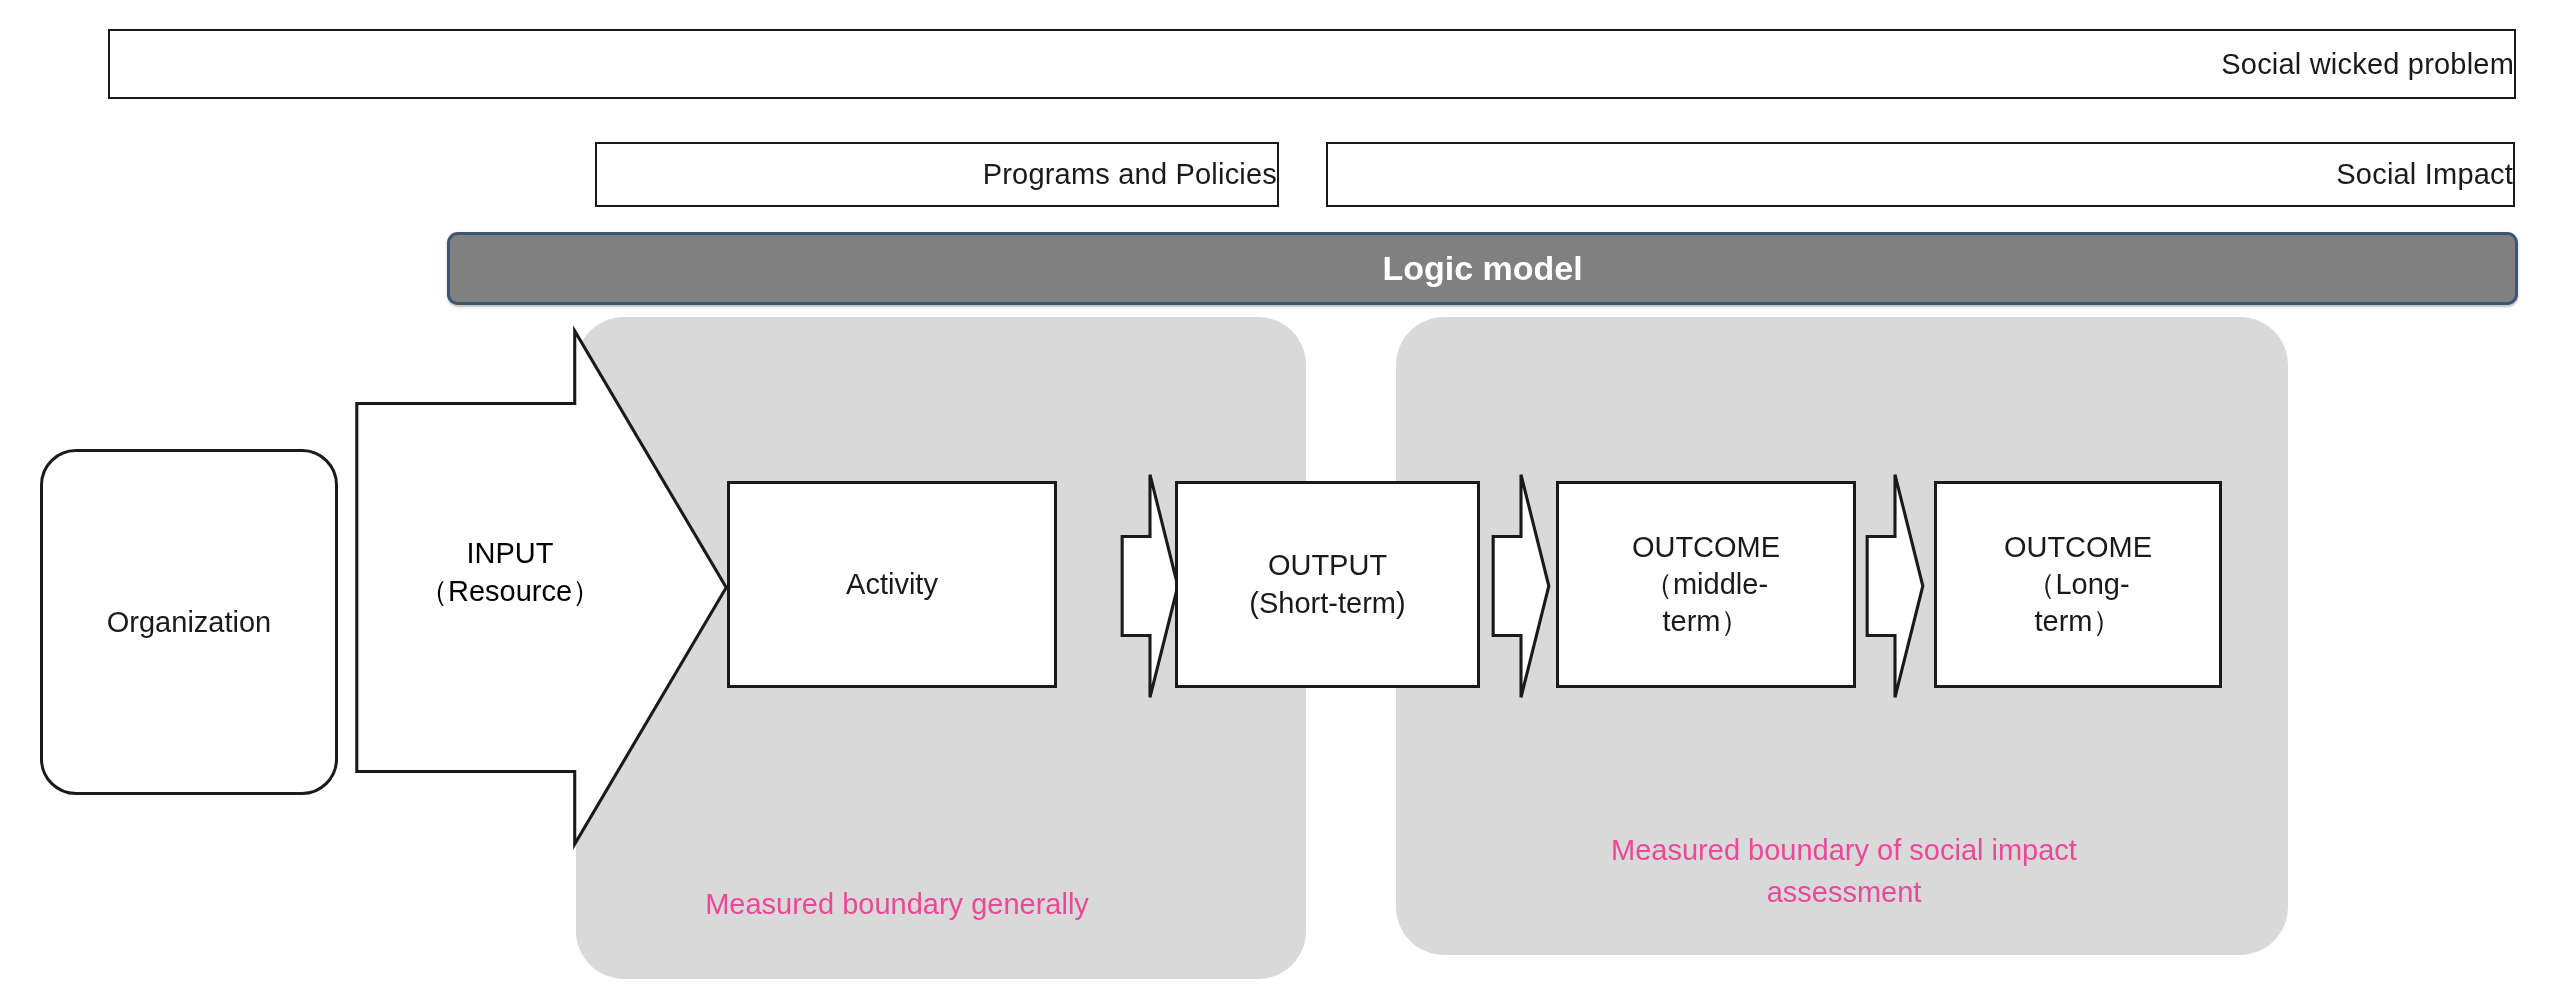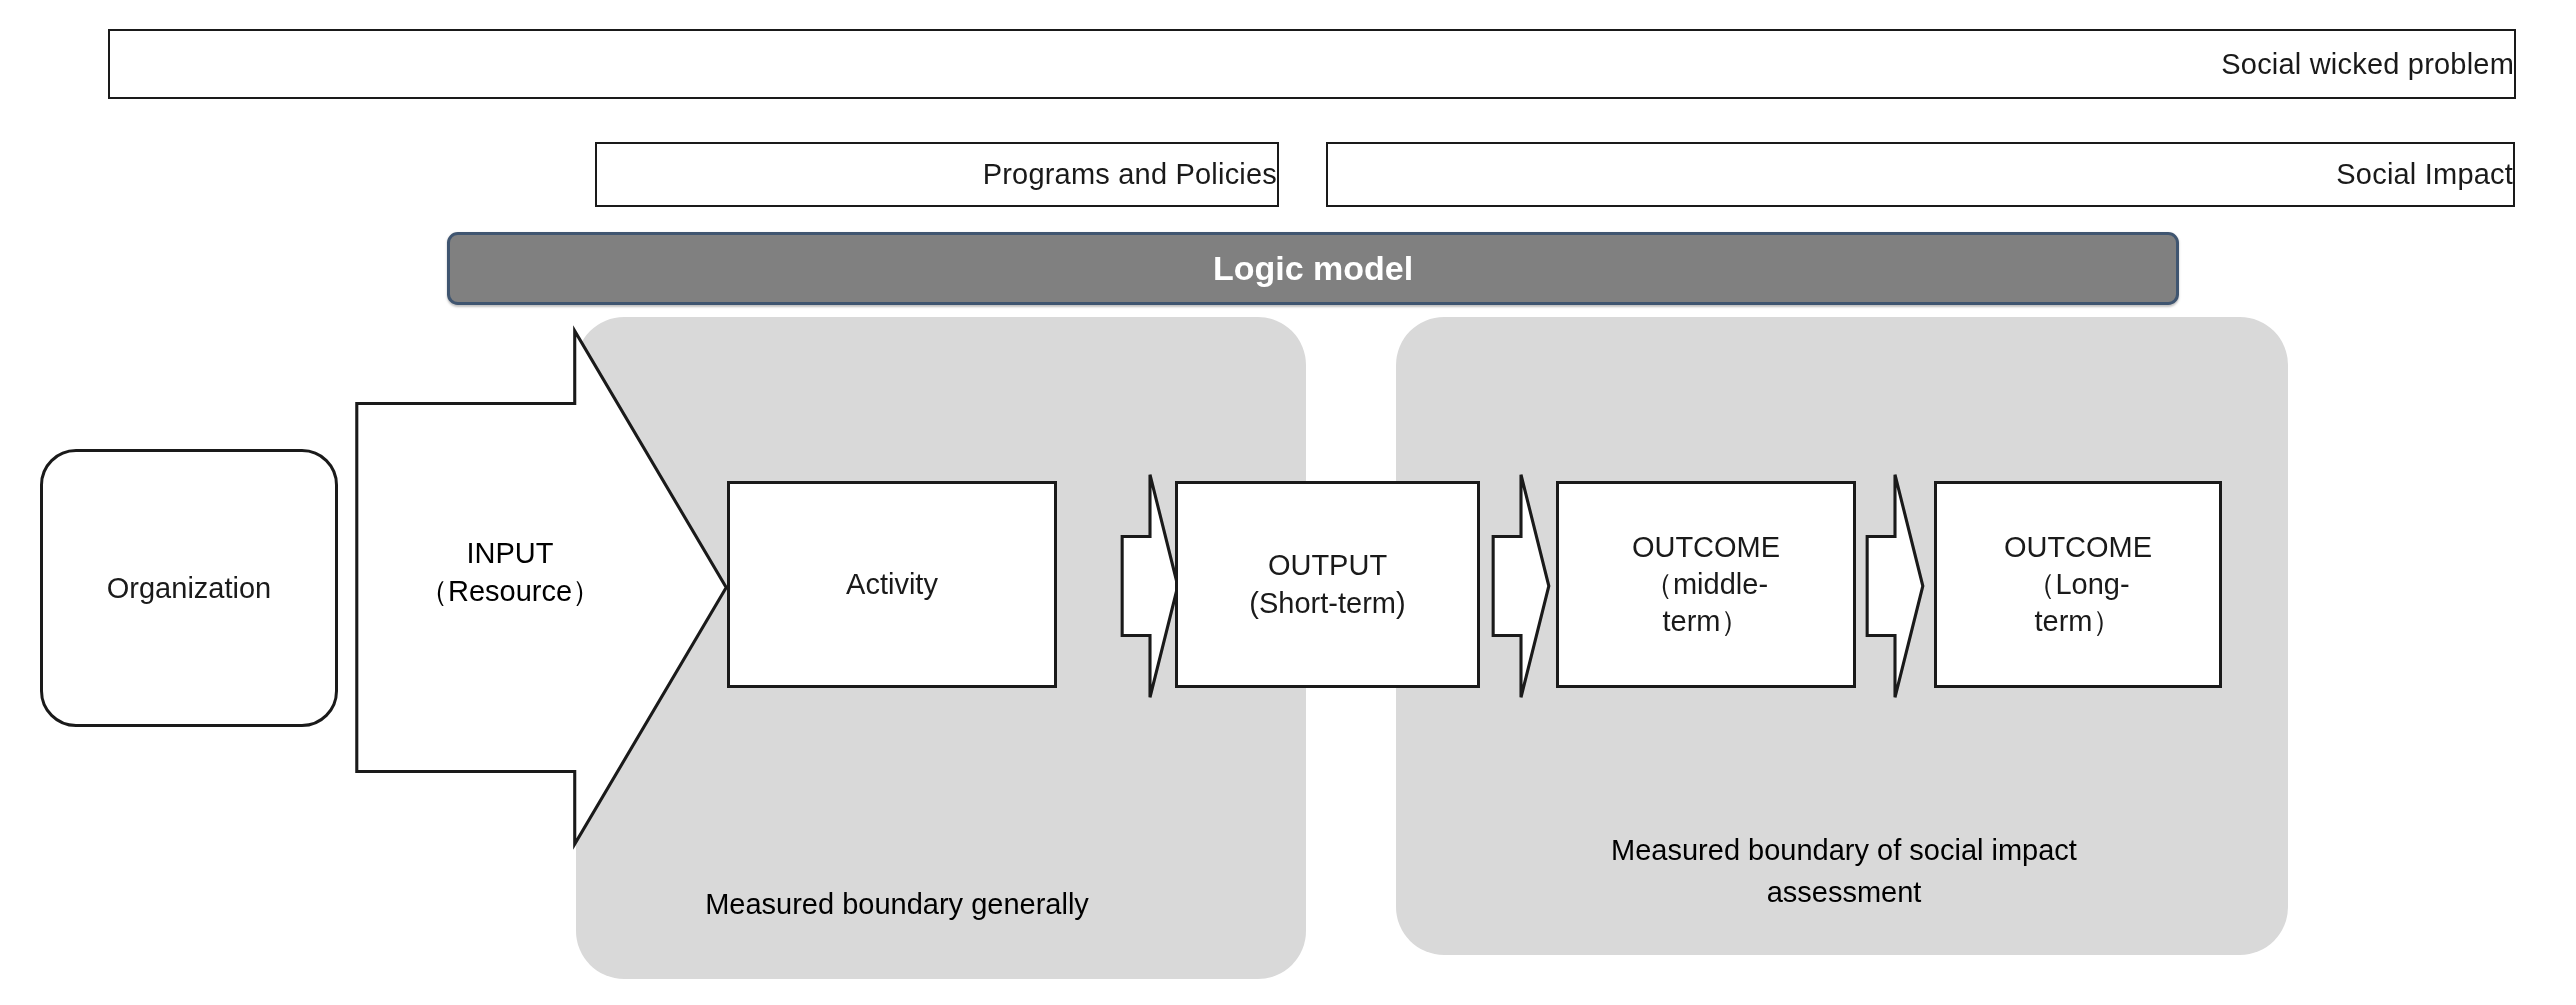--- a/index.html
+++ b/index.html
@@ -54,21 +54,21 @@
 
   
   .boundary {
     background: #d9d9d9;
     border-radius: 48px;
     z-index: 5;
   }
   .boundary-caption {
     position: absolute;
     z-index: 12;
-    color: #000000;
+    color: #ec4899;
     font-size: 29px;
     line-height: 1.45;
     text-align: center;
     white-space: pre-line;
   }
 
   
   .org-box {
     background: #ffffff;
     border: 3.1px solid #1a1a1a;
@@ -150,25 +150,25 @@
   </div>
 
   <div class="node banner" style="left:595px; top:142px; width:684px; height:65px;">
     <span>Programs and Policies</span>
   </div>
 
   <div class="node banner" style="left:1326px; top:142px; width:1189px; height:65px;">
     <span>Social Impact</span>
   </div>
 
-  <div class="node logic-bar" style="left:447px; top:232px; width:1732px; height:73px;">
+  <div class="node logic-bar" style="left:447px; top:232px; width:2071px; height:73px;">
     <span>Logic model</span>
   </div>
 
-  <div class="node org-box" style="left:40px; top:449px; width:298px; height:278px;">
+  <div class="node org-box" style="left:40px; top:449px; width:298px; height:346px;">
     <span>Organization</span>
   </div>
 
   <svg class="arrow-svg" viewBox="0 0 490 700" width="379" height="541" style="left:352px; top:317px;">
     <path d="M 6 112 L 288 112 L 288 18 L 484 350 L 288 682 L 288 588 L 6 588 Z"></path>
   </svg>
 
   <div class="input-label" style="left:356px; top:535px; width:286px;">INPUT
 （Resource）</div>
 

